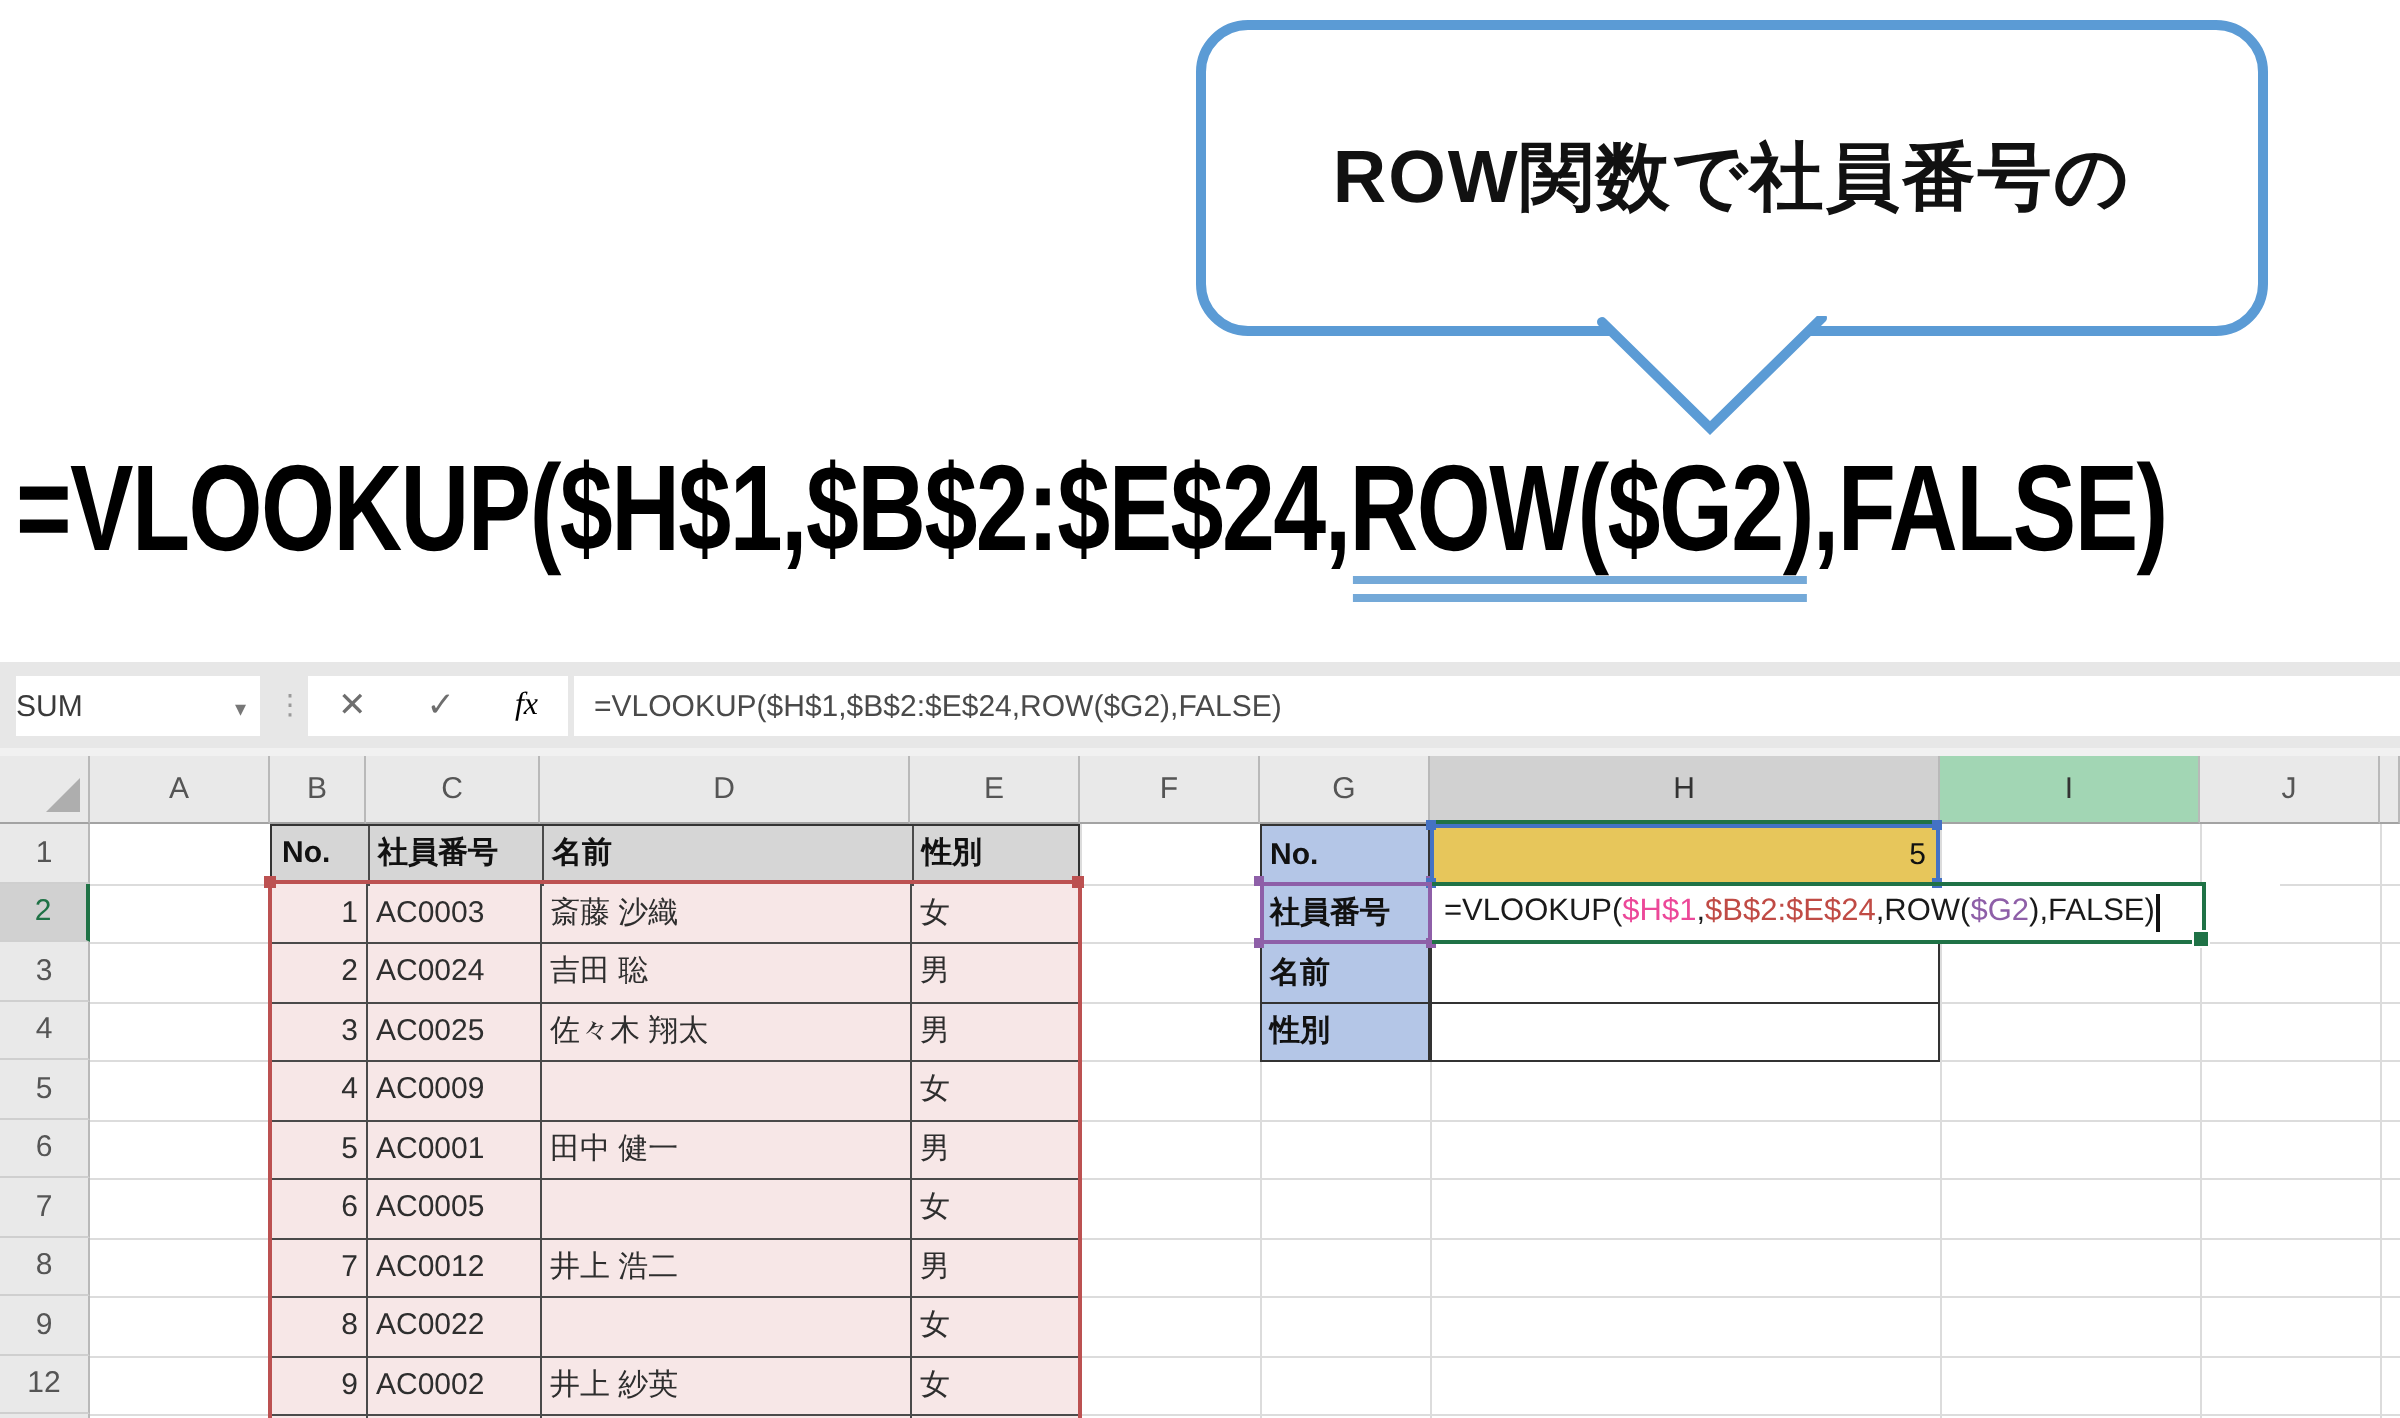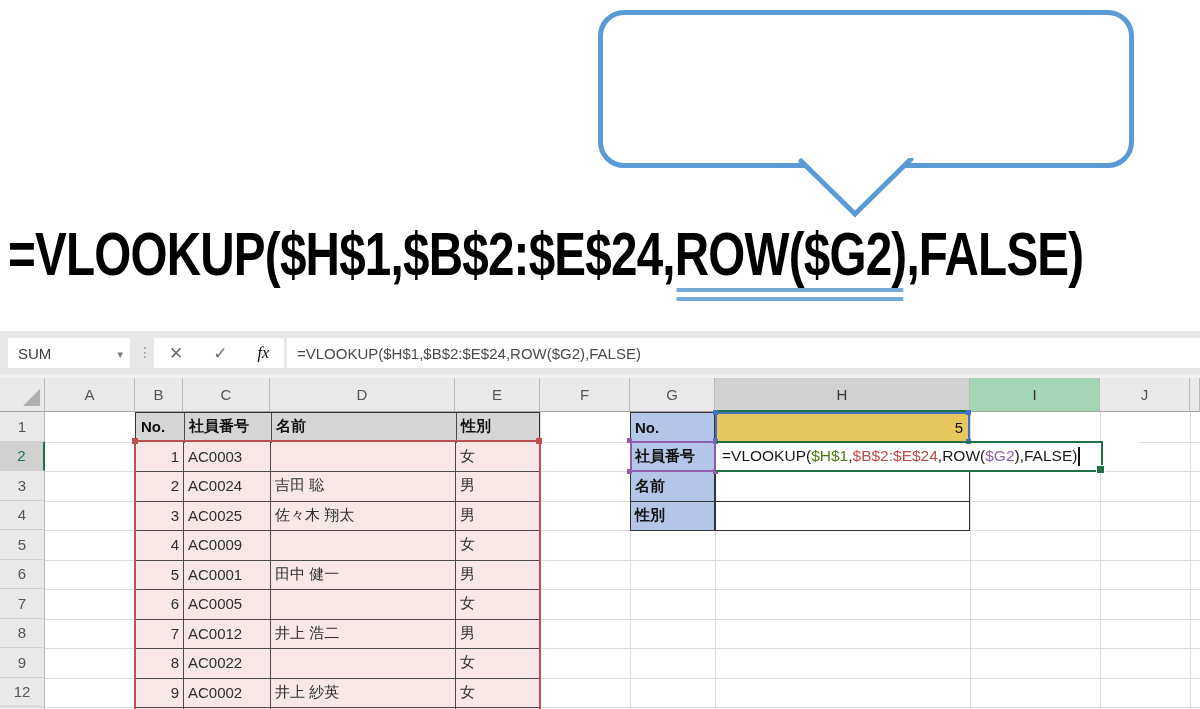--- a/index.html
+++ b/index.html
@@ -18,21 +18,21 @@
             font-size:61px;line-height:72px;letter-spacing:-1px;
             transform:scaleX(0.78);transform-origin:left top;z-index:4;}
   .fh-underline{position:relative;display:inline-block;}
   .fh-underline::after{content:"";position:absolute;left:2px;right:4px;bottom:-11px;height:13px;
             border-top:4px solid #74A9D8;border-bottom:4px solid #74A9D8;box-sizing:border-box;}
 
   
   .fbar-strip{position:absolute;left:0;top:331px;width:1200px;height:43px;background:#E7E7E7;}
   .fbar-sub{position:absolute;left:0;top:374px;width:1200px;height:4px;background:#F1F1F1;}
   .namebox{position:absolute;left:8px;top:338px;width:122px;height:30px;background:#fff;
-           display:flex;align-items:center;font-size:15px;color:#3a3a3a;padding-left:10px;box-sizing:border-box;}
+           display:flex;align-items:center;font-size:15px;color:#3a3a3a;box-sizing:border-box;}
   .namebox .caret{position:absolute;right:7px;top:10px;font-size:11px;color:#777;}
   .grip{position:absolute;left:138px;top:344px;font-size:14px;color:#9a9a9a;letter-spacing:0;}
   .fbtns{position:absolute;left:154px;top:338px;width:130px;height:30px;background:#fff;
          display:flex;align-items:center;justify-content:space-around;}
   .fbtns span{color:#6e6e6e;font-size:17px;}
   .fbtns .fx{font-style:italic;font-family:"Liberation Serif","DejaVu Serif",serif;font-size:16px;color:#000000;}
   .fbar-input{position:absolute;left:287px;top:338px;width:913px;height:30px;background:#fff;
               display:flex;align-items:center;font-size:15px;color:#4a4a4a;padding-left:10px;box-sizing:border-box;white-space:nowrap;}
 
   
@@ -94,20 +94,21 @@
   .purplebox{position:absolute;left:629.5px;top:440.5px;width:86px;height:31px;box-sizing:border-box;
              border:2px solid #8E5FA8;z-index:4;pointer-events:none;}
   .phandle{position:absolute;width:5px;height:5px;background:#8E5FA8;}
 </style>
 </head>
 <body>
 
 <div id="page">
 
   <div class="callout">
+    <div class="callout-line">ROW関数で社員番号の</div>
   </div>
   <svg class="callout-tail" viewBox="0 0 130 62">
     <path d="M6,3 L60,56 L116,1" fill="#ffffff" stroke="#5B9BD5" stroke-width="5" stroke-linecap="round"></path>
   </svg>
 
   <div class="fheading">
     <span>=VLOOKUP($H$1,$B$2:$E$24,</span><span class="fh-underline">ROW($G2)</span><span>,FALSE)</span>
   </div>
 
   <div class="fbar-strip"></div>
@@ -180,20 +181,21 @@
     <div class="tcell w-name">名前</div>
     <div class="tcell w-gender">性別</div>
     <div class="vline" style="left:48px;top:0;height:29.5px"></div>
     <div class="vline" style="left:135px;top:0;height:29.5px"></div>
     <div class="vline" style="left:320px;top:0;height:29.5px"></div>
   </div>
 
   <div class="cellrow" style="top:441.5px">
     <div class="tcell w-no">1</div>
     <div class="tcell w-id">AC0003</div>
+    <div class="tcell w-name">斎藤 沙織</div>
     <div class="tcell w-gender">女</div>
   </div>
   <div class="cellrow" style="top:471px">
     <div class="tcell w-no">2</div>
     <div class="tcell w-id">AC0024</div>
     <div class="tcell w-name">吉田 聡</div>
     <div class="tcell w-gender">男</div>
   </div>
   <div class="cellrow" style="top:500.5px">
     <div class="tcell w-no">3</div>
@@ -261,21 +263,21 @@
   <div class="bluehandle" style="left:713px;top:410px"></div>
   <div class="bluehandle" style="left:966px;top:410px"></div>
   <div class="bluehandle" style="left:713px;top:439px"></div>
   <div class="bluehandle" style="left:966px;top:439px"></div>
 
   <div class="h34box"></div>
   <div class="h34line"></div>
 
   <div class="editcell">
     <span class="seg-black" style="color: rgb(26, 26, 26);">=VLOOKUP(</span>
-    <span class="seg-blue" style="color: #4d7c0f;">$H$1</span>
+    <span class="seg-blue" style="color: #ec4899;">$H$1</span>
     <span class="seg-black" style="color: rgb(26, 26, 26);">,</span>
     <span class="seg-red" style="color: rgb(192, 75, 69);">$B$2:$E$24</span>
     <span class="seg-black" style="color: rgb(26, 26, 26);">,ROW(</span>
     <span class="seg-purple" style="color: rgb(142, 95, 168);">$G2</span>
     <span class="seg-black" style="color: rgb(26, 26, 26);">),FALSE)</span>
     <span class="cursorbar"></span>
   </div>
   <div class="greenbox">
     <div class="greenhandle"></div>
   </div>

